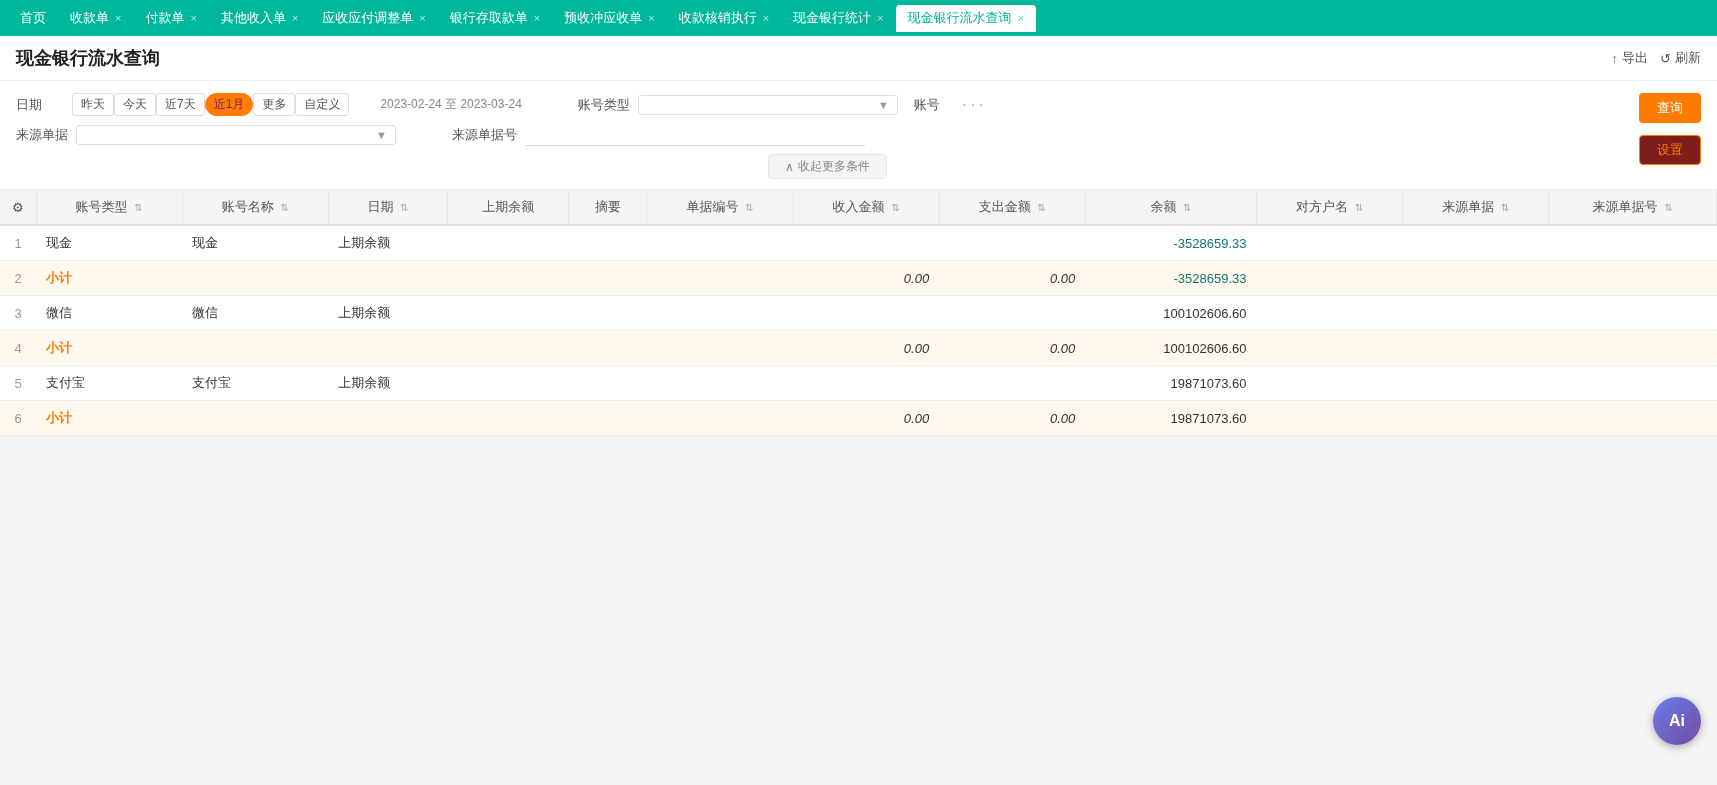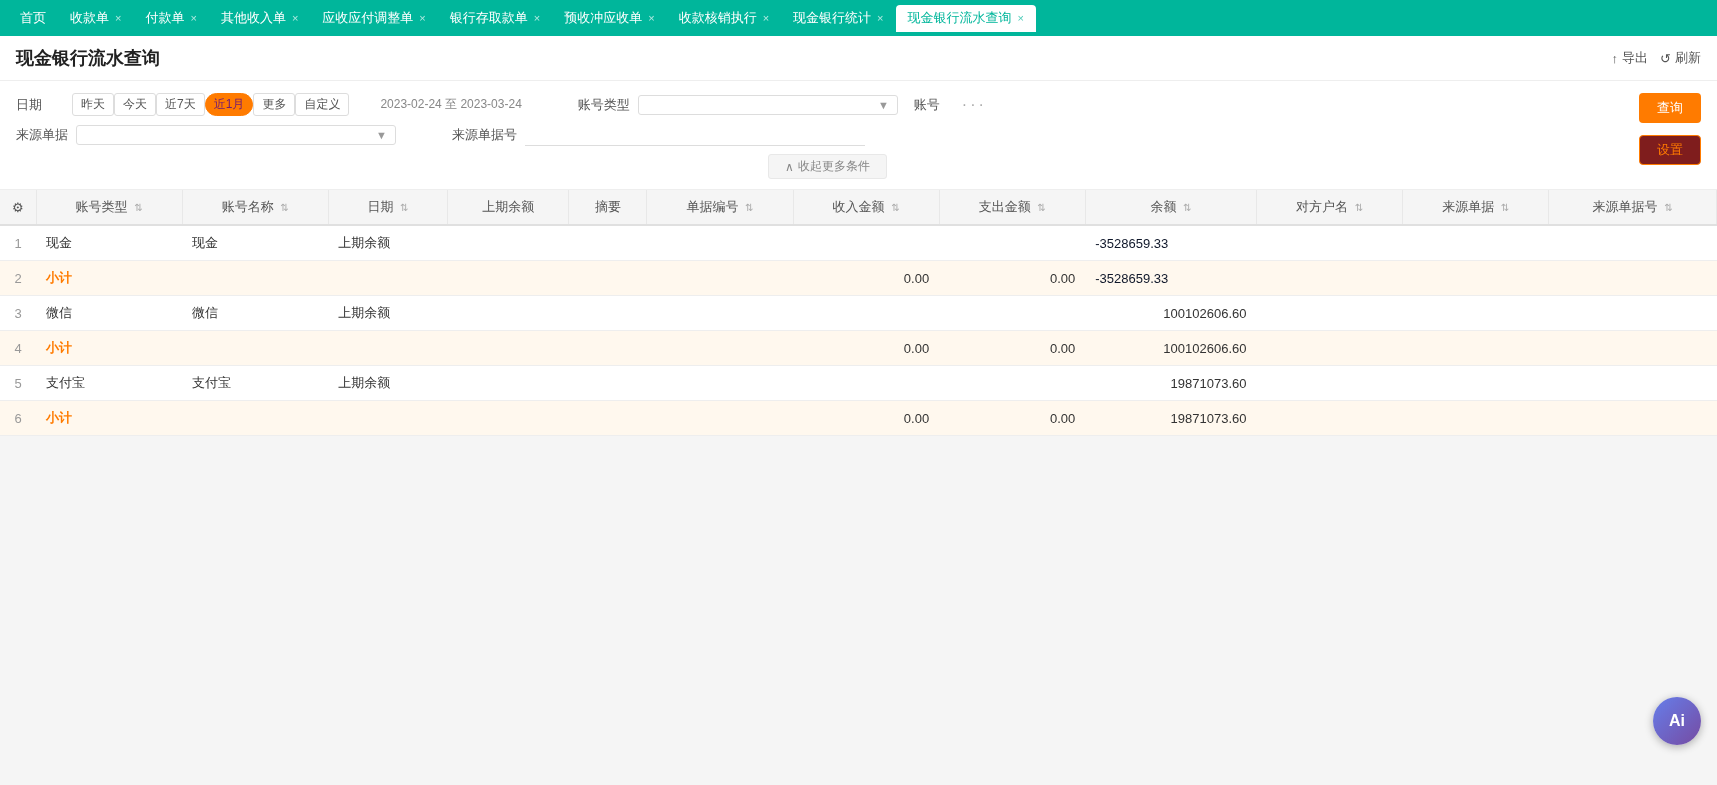--- a/index.html
+++ b/index.html
@@ -239,22 +239,22 @@
       border-bottom: 1px solid #eee;
     }
     tbody tr.subtotal {
       background: #fff8ee;
     }
     tbody td {
       padding: 8px 10px;
       color: #333;
       white-space: nowrap;
     }
-    tbody td.num { text-align: right; }
-    tbody td.neg { color: #0f172a; }
+    tbody td.num { text-align: right; font-style: italic; }
+    tbody td.neg { color: #0f766e; text-align: right; }
     tbody td.pos { color: #333; text-align: right; }
     .row-num { color: #999; text-align: center; }
     .subtotal-label { color: #ff7b00; font-weight: bold; }
 
     
     .ai-badge {
       position: fixed;
       right: 16px;
       bottom: 40px;
       background: linear-gradient(135deg, #667eea, #764ba2);

